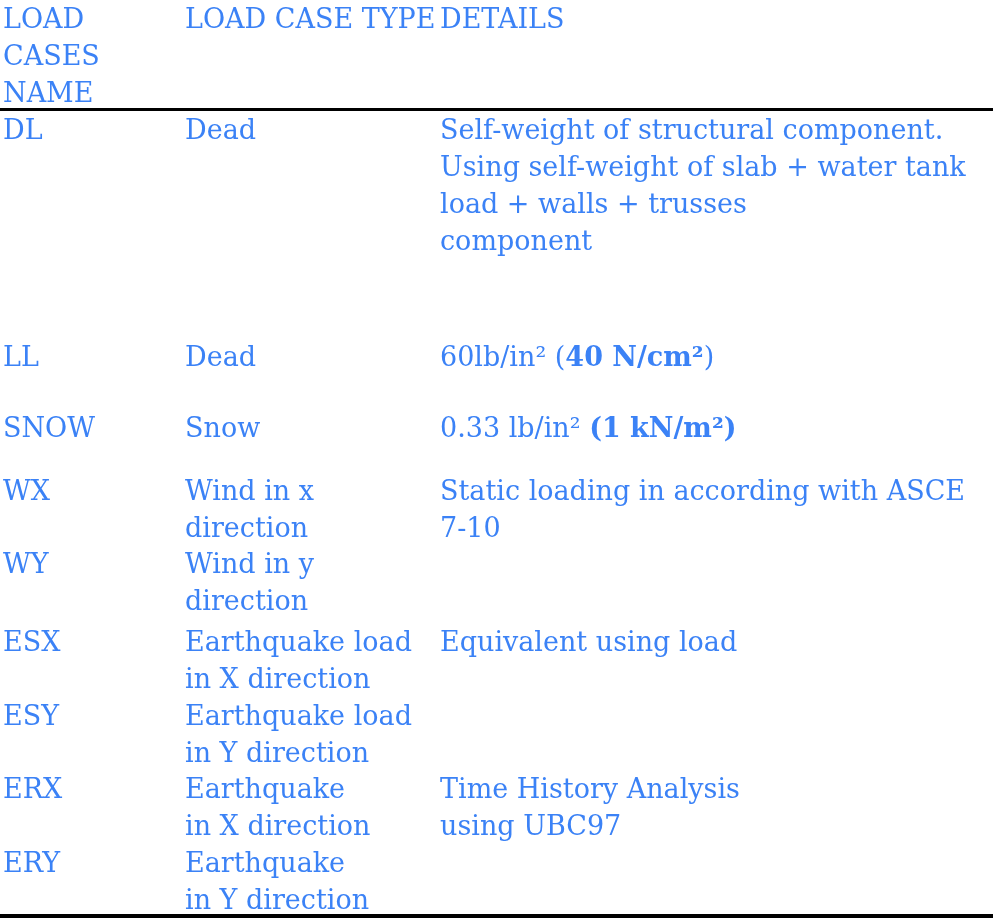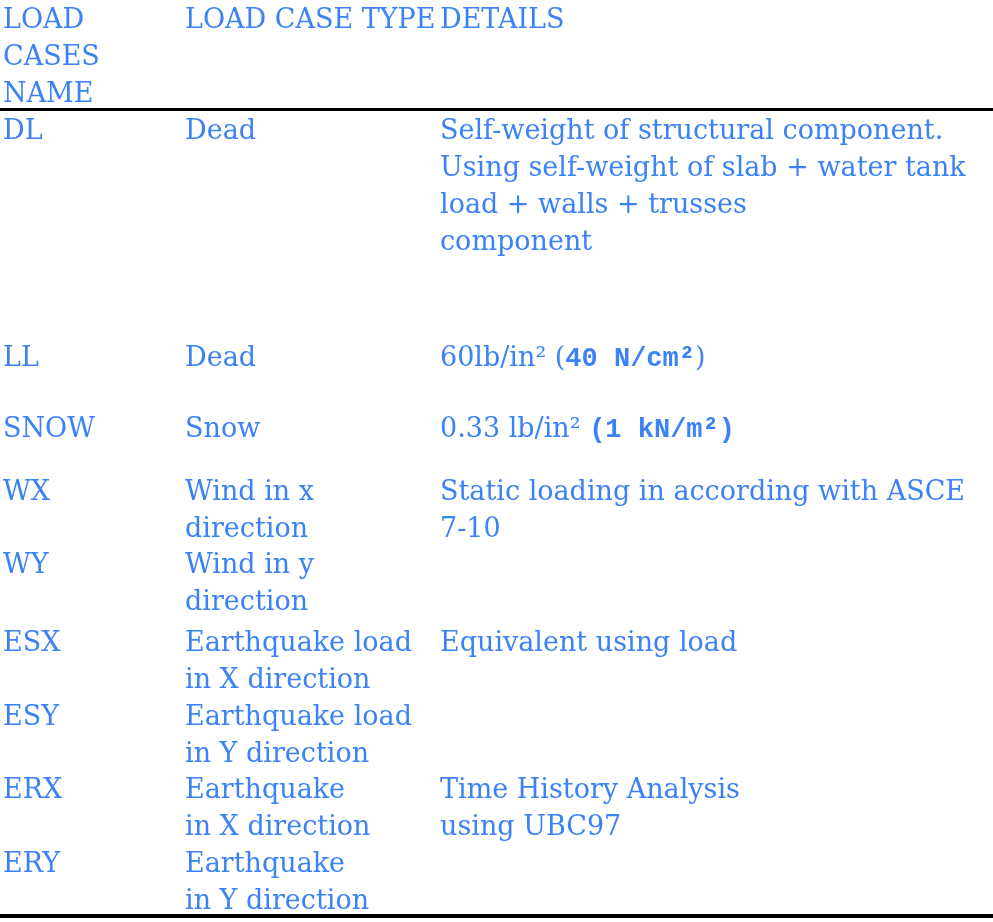--- a/index.html
+++ b/index.html
@@ -24,21 +24,21 @@
   .thead{top:0;}
   .r0{top:111px;}
   .r1{top:338px;}
   .r2{top:409px;}
   .r3{top:472px;}
   .r4{top:545px;}
   .r5{top:623px;}
   .r6{top:697px;}
   .r7{top:770px;}
   .r8{top:844px;}
-  b{font-weight:bold;font-family:Liberation Mono, monospace;}
+  b{font-weight:bold;}
 </style>
 </head>
 <body>
 
 <div class="page">
 
   <div class="trow thead">
     <div class="cell c1">LOAD<br>CASES<br>NAME</div>
     <div class="cell c2">LOAD CASE TYPE</div>
     <div class="cell c3">DETAILS</div>

